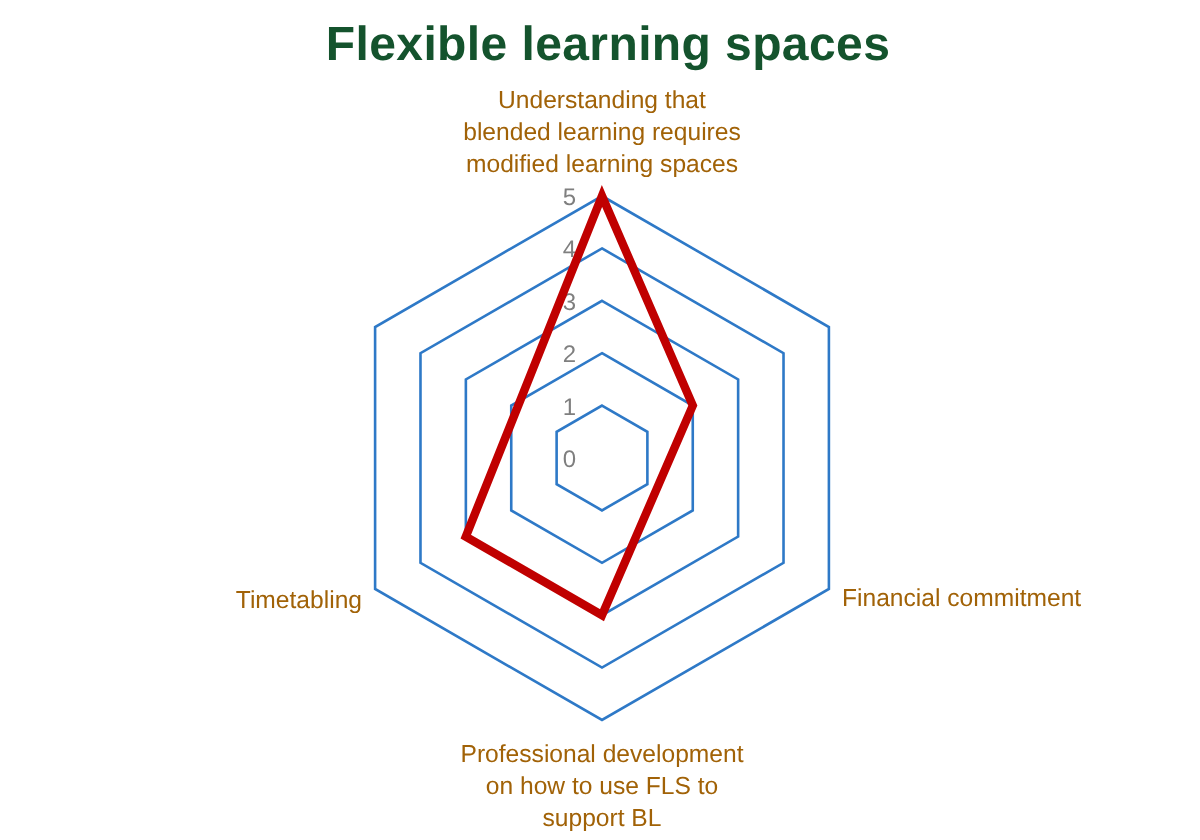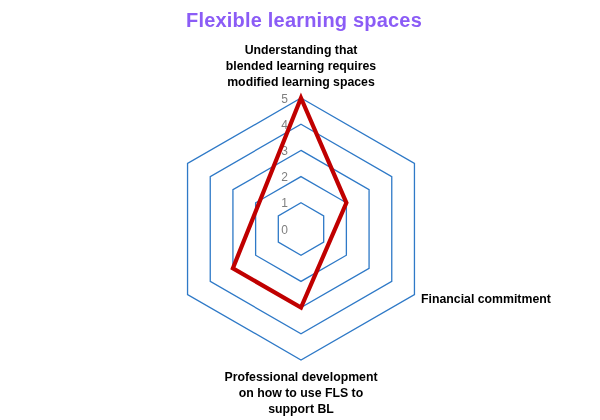--- a/index.html
+++ b/index.html
@@ -2,26 +2,26 @@
 <html><head>
 <meta charset="utf-8">
 <style>
   html,body{margin:0;padding:0;background:#fff;}
   .stage{
     position:relative;width:600px;height:420px;background:#ffffff;
     font-family:"Liberation Sans", sans-serif;overflow:hidden;
   }
   .chart-title{
     position:absolute;left:304px;top:9px;transform:translateX(-50%);
-    font-size:20px;font-weight:600;color:#8b5cf6;white-space:nowrap;
+    font-size:24px;font-weight:600;color:#14532d;white-space:nowrap;
     letter-spacing:.2px;
   }
   .axis-label{
-    position:absolute;color:#000000;font-size:12.3px;line-height:16px;
-    white-space:pre-line;font-weight:700;
+    position:absolute;color:#a16207;font-size:12.3px;line-height:16px;
+    white-space:pre-line;font-weight:400;
   }
   .axis-label.center{transform:translateX(-50%);text-align:center;}
   .axis-label.rightend{transform:translateX(-100%);text-align:right;}
   .lbl-understanding{left:301px;top:42px;}
   .lbl-design{left:493px;top:146px;}
   .lbl-financial{left:421px;top:291px;}
   .lbl-profdev{left:301px;top:369px;}
   .lbl-timetabling{left:181px;top:292px;}
   .lbl-building{left:116px;top:145px;}
   svg{position:absolute;left:0;top:0;}
@@ -55,15 +55,16 @@
 blended learning requires
 modified learning spaces</div>
 
 
   <div class="axis-label lbl-financial">Financial commitment</div>
 
   <div class="axis-label center lbl-profdev">Professional development
 on how to use FLS to
 support BL</div>
 
+  <div class="axis-label rightend lbl-timetabling">Timetabling</div>
 
 
 </div>
 
 </body></html>

